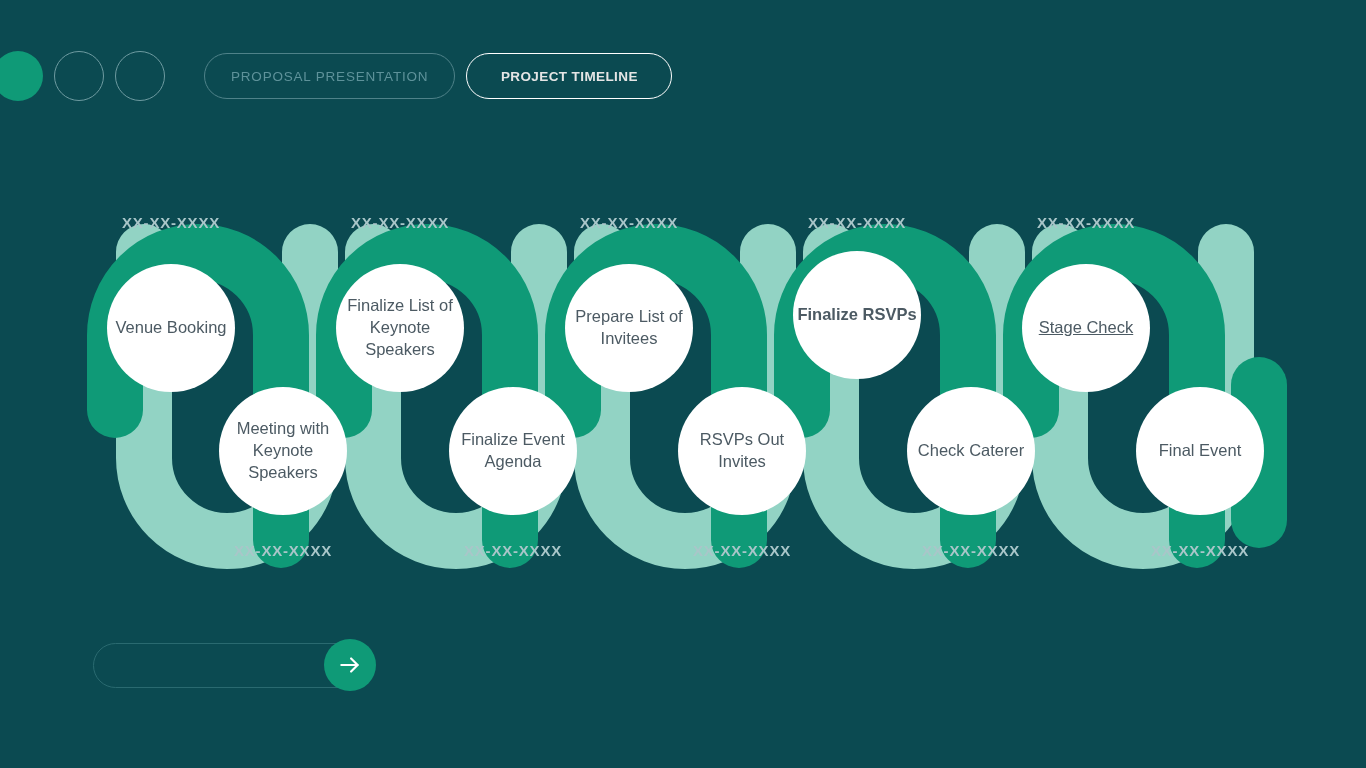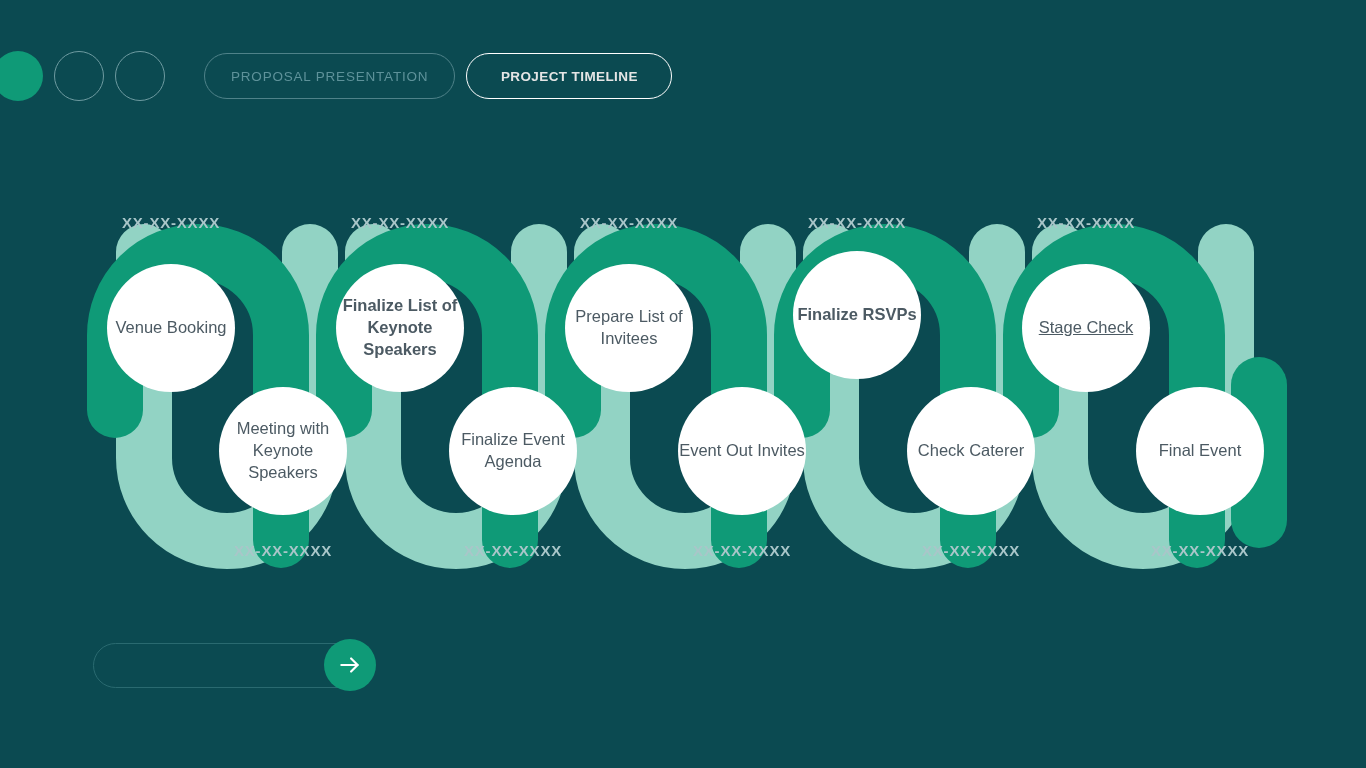--- a/index.html
+++ b/index.html
@@ -175,34 +175,34 @@
 
     <div id="nodes">
         <div class="node node-top" style="left: 107px; top: 74px;">
           <span>Venue Booking</span>
         </div>
         <div class="date date-top" style="left: 171px;">XX-XX-XXXX</div>
         <div class="node node-bottom" style="left: 219px; top: 197px; text-align: center;">
           <span>Meeting with Keynote Speakers</span>
         </div>
         <div class="date date-bottom" style="left: 283px;">XX-XX-XXXX</div>
-        <div class="node node-top" style="left: 336px; top: 74px; font-weight: bold;">
+        <div class="node node-top" style="left: 336px; top: 74px;">
           <span>Finalize List of Keynote Speakers</span>
         </div>
         <div class="date date-top" style="left: 400px;">XX-XX-XXXX</div>
         <div class="node node-bottom" style="left: 449px; top: 197px;">
           <span>Finalize Event Agenda</span>
         </div>
         <div class="date date-bottom" style="left: 513px;">XX-XX-XXXX</div>
         <div class="node node-top" style="left: 565px; top: 74px; align-items: center;">
           <span>Prepare List of Invitees</span>
         </div>
         <div class="date date-top" style="left: 629px;">XX-XX-XXXX</div>
         <div class="node node-bottom" style="left: 678px; top: 197px;">
-          <span>Event Out Invites</span>
+          <span>RSVPs Out Invites</span>
         </div>
         <div class="date date-bottom" style="left: 742px;">XX-XX-XXXX</div>
         <div class="node node-top" style="left: 793px; top: 61px; font-weight: bold;">
           <span>Finalize RSVPs</span>
         </div>
         <div class="date date-top" style="left: 857px;">XX-XX-XXXX</div>
         <div class="node node-bottom" style="left: 907px; top: 197px;">
           <span>Check Caterer</span>
         </div>
         <div class="date date-bottom" style="left: 971px;">XX-XX-XXXX</div>

